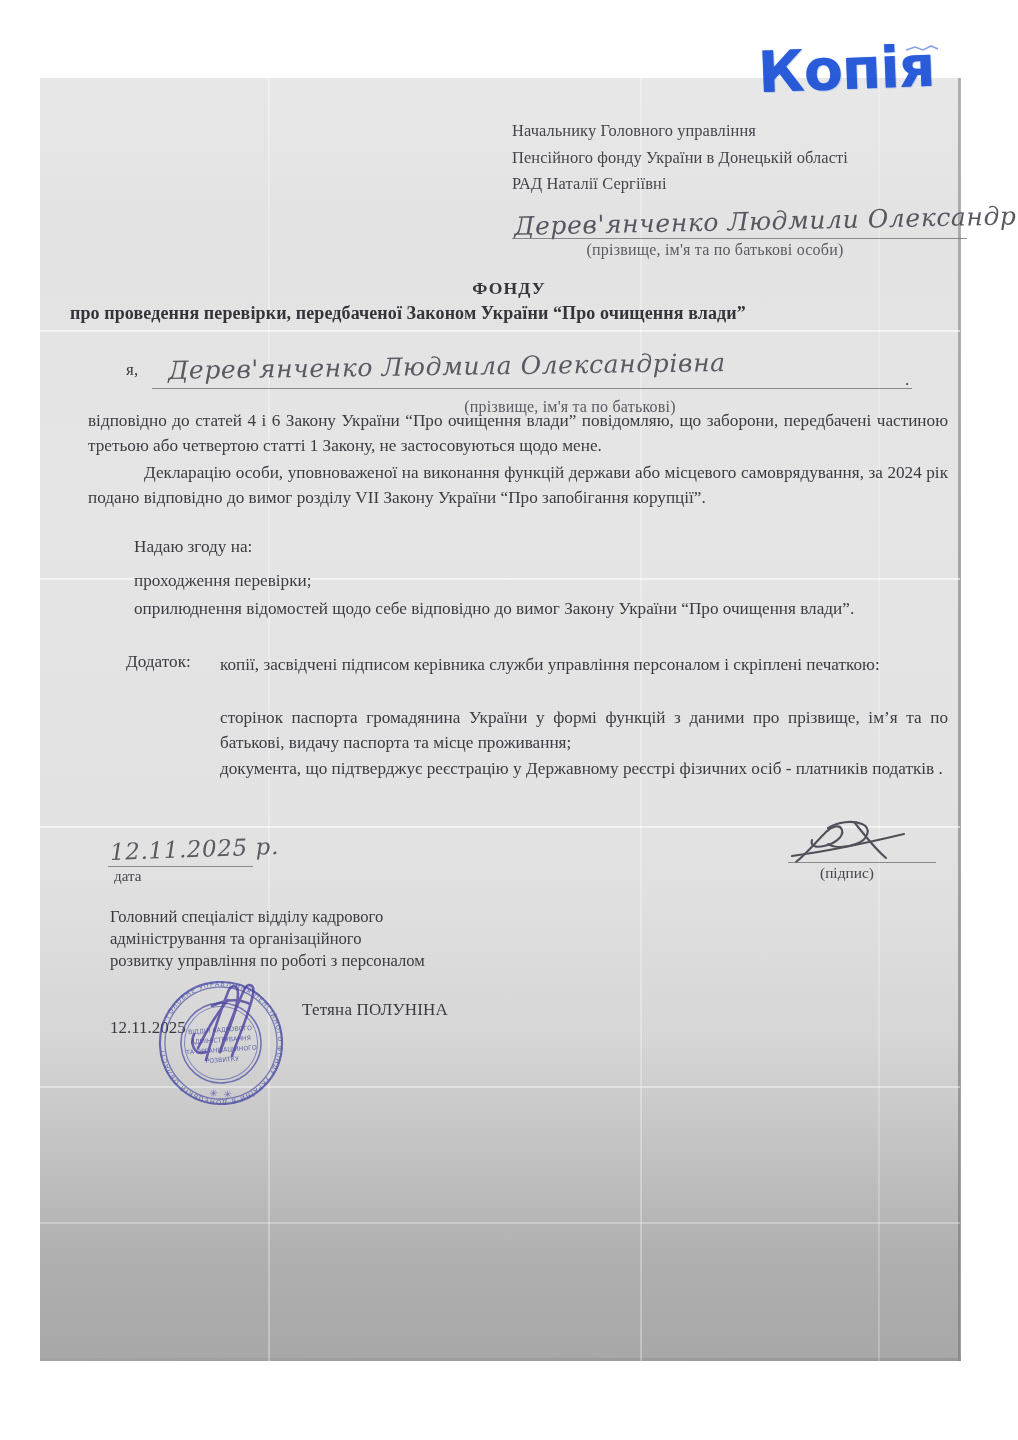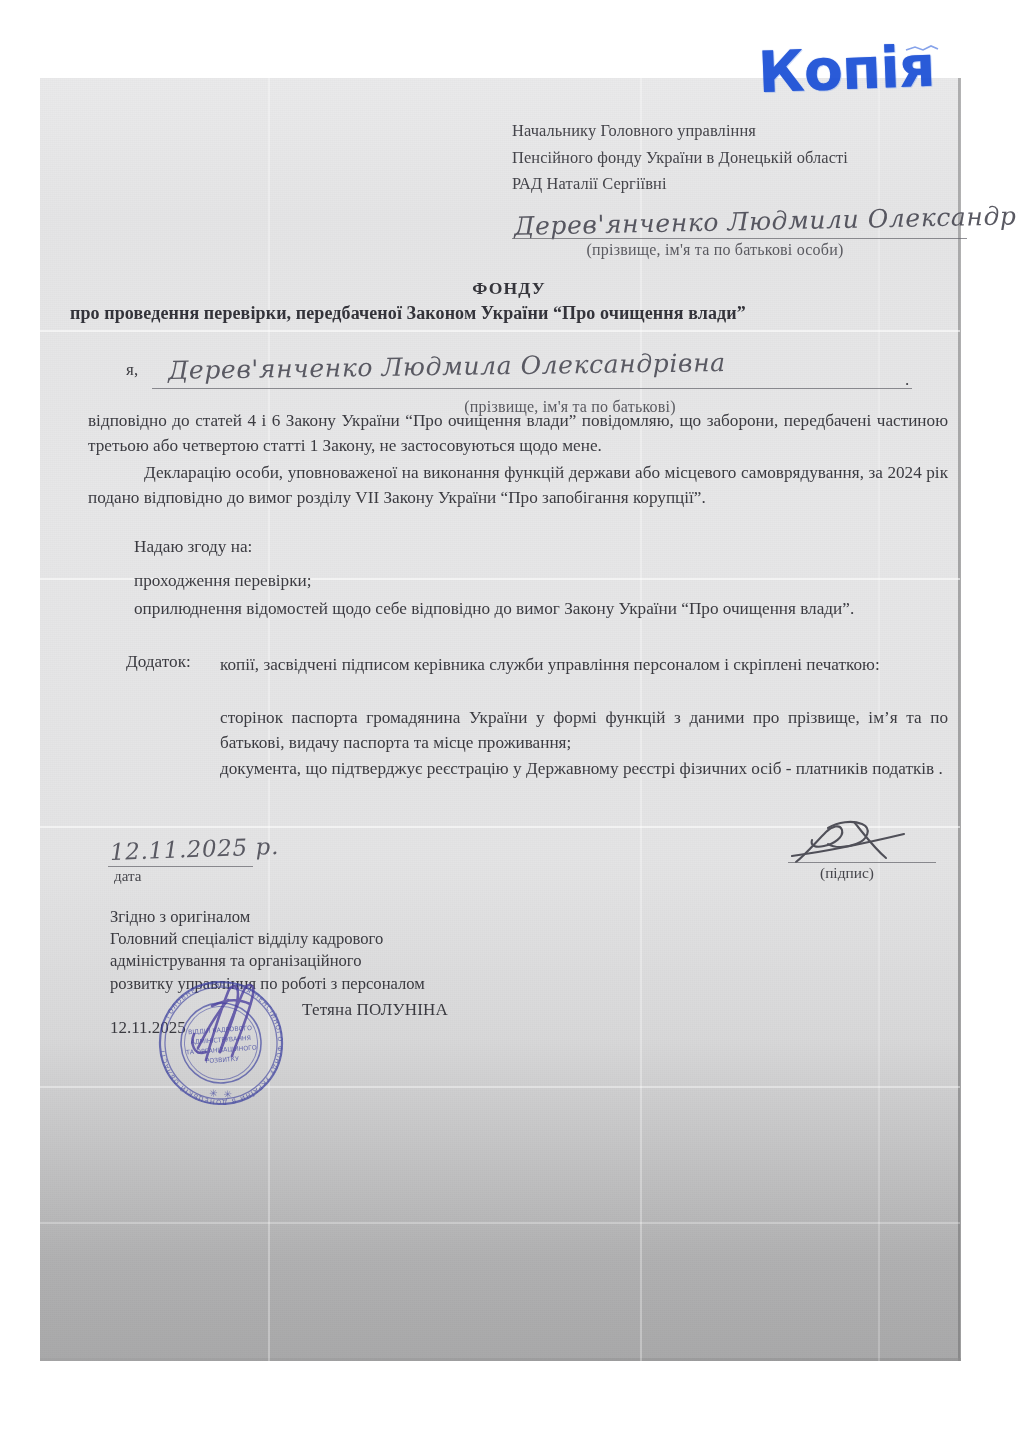--- a/index.html
+++ b/index.html
@@ -401,21 +401,20 @@
       <path d="M14 44 C24 36, 34 24, 44 14 C50 8, 58 6, 60 12 C62 19, 52 26, 42 28 C34 30, 28 28, 30 22"></path>
       <path d="M46 10 C56 4, 70 2, 80 6 C90 10, 86 22, 74 26 C64 30, 52 30, 46 26"></path>
       <path d="M72 4 C82 16, 92 30, 104 40"></path>
       <path d="M10 38 C40 34, 80 26, 122 16"></path>
     </g>
   </svg>
   <div class="rule rule-sign"></div>
   <div class="label-vidpys">(підпис)</div>
 
   <div class="cert">
-    <div>Згідно з оригіналом</div>
     <div>Головний спеціаліст відділу кадрового</div>
     <div>адміністрування та організаційного</div>
     <div>розвитку управління по роботі з персоналом</div>
   </div>
   <div class="cert-name">Тетяна ПОЛУНІНА</div>
   <div class="cert-date">12.11.2025</div>
 
   <svg class="stamp" viewBox="0 0 142 142">
     <defs>
       <path id="arcOuter" d="M 71,71 m -57,0 a 57,57 0 1,1 114,0 a 57,57 0 1,1 -114,0"></path>

